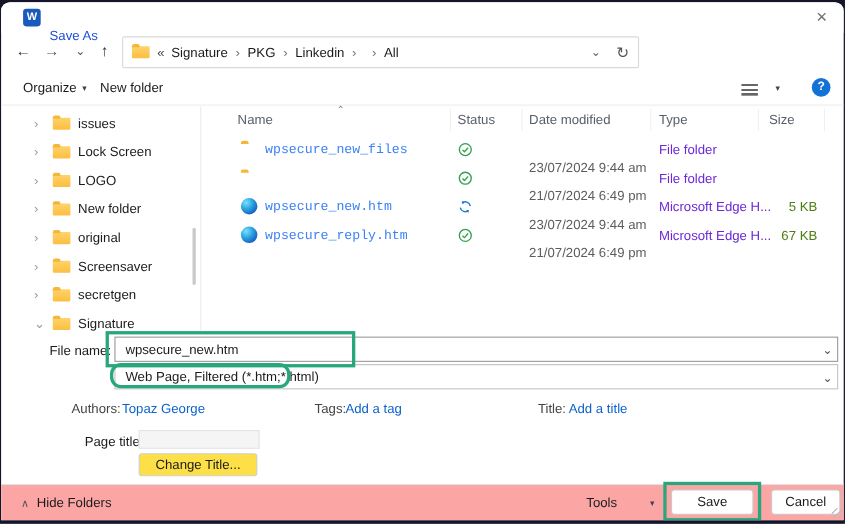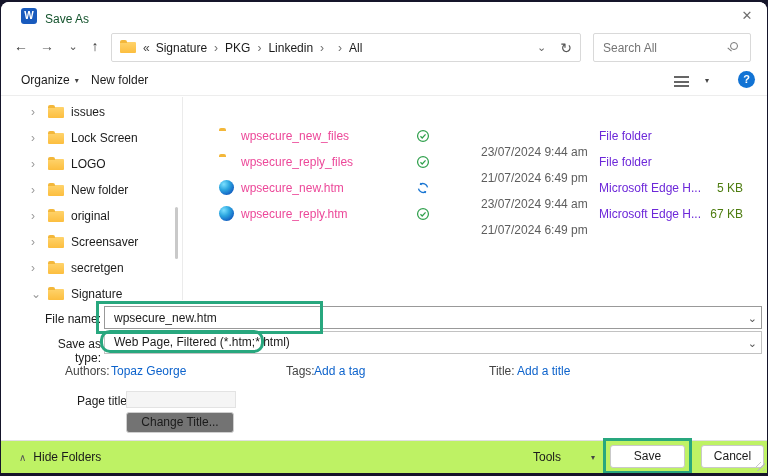--- a/index.html
+++ b/index.html
@@ -5,21 +5,21 @@
   * { margin:0; padding:0; box-sizing:border-box; }
   html,body { width:768px; height:476px; overflow:hidden;
     font-family:"Liberation Sans", sans-serif; background:#15152a; }
   .dialog { position:absolute; top:2px; left:1px; right:1px; bottom:3px;
     background:#fff; border-radius:8px 8px 0 0; overflow:hidden; font-size:12px; color:#1b1b1b; }
 
   
   .titlebar { position:absolute; top:0; left:0; right:0; height:28px; background:#fff; }
   .word-icon { position:absolute; left:20px; top:6px; width:16px; height:16px; background:#185abd;
     border-radius:3px; color:#fff; font-weight:bold; font-size:10px; line-height:16px; text-align:center; }
-  .win-title { position:absolute; left:44px; top:10px; color:#14532d; }
+  .win-title { position:absolute; left:44px; top:23px; color:#1d4ed8; }
   .close-btn { position:absolute; right:8px; top:3px; width:24px; height:22px; color:#6f6f6f;
     font-size:13px; line-height:22px; text-align:center; cursor:pointer; }
 
   
   .navbar { position:absolute; top:28px; left:0; right:0; height:36px; }
   .nav-btn { position:absolute; top:8px; font-size:14px; color:#333; width:20px; text-align:center; }
   .nav-back { left:10px; } .nav-fwd { left:36px; color:#555; }
   .nav-chev { left:62px; font-size:11px; color:#555; top:10px; }
   .nav-up { left:84px; }
   .breadcrumb { position:absolute; left:110px; top:3px; width:470px; height:29px;
@@ -74,21 +74,21 @@
   .sort-chev { position:absolute; left:122px; top:-2px; color:#888; font-size:9px; }
   .hsep { position:absolute; top:2px; width:1px; height:20px; background:#f0f0f0; }
   .frow { position:absolute; left:0; right:0; height:26px; cursor:pointer; }
   .r0{top:26px;} .r1{top:52px;} .r2{top:78px;} .r3{top:104px;}
   .f-icon { position:absolute; left:35px; top:7px; }
   .folder-ic { width:16px; height:12px; background:linear-gradient(#ffd36b,#fcbe3f); border-radius:1px; position:relative; }
   .folder-ic::before { content:""; position:absolute; top:-2px; left:0; width:7px; height:3px;
     background:#f3b73a; border-radius:2px 2px 0 0; }
   .edge-ic { width:15px; height:15px; border-radius:50%; top:5px;
     background:radial-gradient(circle at 32% 28%, #7ce0ff 0%, #2da7e0 38%, #1668c6 72%, #0b3f8f 100%); }
-  .f-name { position:absolute; left:57px; top:6px; color:#ec4899; }
+  .f-name { position:absolute; left:57px; top:6px; color:#3b82f6;font-family:Liberation Mono, monospace; }
   .f-status { position:absolute; left:232px; top:6px; width:14px; height:14px; }
   .f-date { position:absolute; left:297px; top:22px; color:#5d5d5d; }
   .f-type { position:absolute; left:415px; top:6px; color:#6d28d9; }
   .f-size { position:absolute; left:497px; top:6px; width:62px; text-align:right; color:#4d7c0f; }
 
   
   .fields { position:absolute; top:298px; left:0; right:0; height:60px; }
   .fld-label { position:absolute; color:#1b1b1b; }
   .lbl-fname { top:12px; left:42px; width:58px; text-align:right; }
   .lbl-stype { top:37px; left:28px; width:72px; text-align:right; }
@@ -107,26 +107,26 @@
   .m-lbl { position:absolute; top:4px; }
   .m-link { position:absolute; top:4px; color:#0d63cc; cursor:pointer; }
   .authors-lbl { left:64px; } .authors-val { left:110px; }
   .tags-lbl { left:285px; } .tags-val { left:313px; }
   .title-lbl { left:488px; } .title-val { left:516px; }
 
   
   .ptitle-lbl { position:absolute; top:392px; left:76px; color:#1b1b1b; }
   .ptitle-input { position:absolute; top:389px; left:125px; width:110px; height:17px;
     background:#f5f5f5; border:1px solid #e3e3e3; }
-  .change-btn { position:absolute; top:410px; left:125px; width:108px; height:21px; background:#737373;
+  .change-btn { position:absolute; top:410px; left:125px; width:108px; height:21px; background:#fde047;
     border:1px solid #cfcfcf; border-radius:3px; font:12px "Liberation Sans", sans-serif;
     text-align:center; line-height:19px; color:#1b1b1b; cursor:pointer; }
 
   
-  .footer { position:absolute; left:0; right:0; bottom:0; height:33px; background:#bef264; border-top:1px solid #e0e0e0; }
+  .footer { position:absolute; left:0; right:0; bottom:0; height:33px; background:#fca5a5; border-top:1px solid #e0e0e0; }
   .hide-folders { position:absolute; left:18px; top:9px; color:#1b1b1b; cursor:pointer; }
   .hf-caret { color:#555; font-size:10px; margin-right:7px; }
   .tools-btn { position:absolute; left:532px; top:9px; cursor:pointer; }
   .tools-caret { position:absolute; left:585px; top:9px; }
   .save-ann { position:absolute; left:602px; top:-3px; width:89px; height:36px;
     border:3px solid #28a77e; pointer-events:none; z-index:5; }
   .save-btn { position:absolute; left:609px; top:4px; width:75px; height:23px; }
   .cancel-btn { position:absolute; left:700px; top:4px; width:63px; height:23px; }
   .btn { background:#fff; border:1px solid #c9c9c9; border-radius:3px; text-align:center;
     line-height:21px; color:#1b1b1b; cursor:pointer; }
@@ -160,24 +160,20 @@
       <span class="crumb">Linkedin</span>
       <span class="crumb-sep">›</span>
       <span class="crumb-sep">›</span>
       <span class="crumb">All</span>
       <span class="bc-right">
         <span class="bc-chev">⌄</span>
         <span class="bc-refresh">↻</span>
       </span>
     </div>
 
-    <div class="searchbox">
-      <input placeholder="Search All" style="">
-      <span class="mag-icon"></span>
-    </div>
   </div>
 
   <div class="toolbar">
     <span class="tool-btn organize"><span>Organize</span><span class="caret">▾</span></span>
     <span class="tool-btn newfolder">New folder</span>
     <span class="view-icon"></span>
     <span class="tool-btn view-caret"><span class="caret">▾</span></span>
     <span class="help-icon">?</span>
   </div>
 
@@ -221,38 +217,50 @@
       </div>
       <div class="side-item">
         <span class="side-chev">⌄</span>
         <span class="side-folder"></span>
         <span class="side-label">Signature</span>
       </div>
       <div class="side-scroll"></div>
     </div>
 
     <div class="filepane">
+      <div class="lhead">
+        <span class="hcol h-name">Name</span>
+        <span class="sort-chev">⌃</span>
+        <span class="hcol h-status">Status</span>
+        <span class="hcol h-date">Date modified</span>
+        <span class="hcol h-type">Type</span>
+        <span class="hcol h-size">Size</span>
+        <span class="hsep" style="left:225px"></span>
+        <span class="hsep" style="left:290px"></span>
+        <span class="hsep" style="left:407px"></span>
+        <span class="hsep" style="left:505px"></span>
+        <span class="hsep" style="left:565px"></span>
+      </div>
 
       <div class="frow r0">
         <span class="f-icon folder-ic"></span>
         <span class="f-name">wpsecure_new_files</span>
         <span class="f-status">
           <svg width="14" height="14" viewBox="0 0 16 16">
               <circle cx="8" cy="8" r="6.2" fill="none" stroke="#2fa04c" stroke-width="1.4"></circle>
               <path d="M5.1 8.3 7.1 10.3 10.9 6.1" fill="none" stroke="#2fa04c" stroke-width="1.4"></path>
             </svg>
         </span>
         <span class="f-date">23/07/2024 9:44 am</span>
         <span class="f-type">File folder</span>
         <span class="f-size"></span>
       </div>
 
       <div class="frow r1">
         <span class="f-icon folder-ic"></span>
-        <span class="f-name">wpsecure_reply_files</span>
         <span class="f-status">
           <svg width="14" height="14" viewBox="0 0 16 16">
               <circle cx="8" cy="8" r="6.2" fill="none" stroke="#2fa04c" stroke-width="1.4"></circle>
               <path d="M5.1 8.3 7.1 10.3 10.9 6.1" fill="none" stroke="#2fa04c" stroke-width="1.4"></path>
             </svg>
         </span>
         <span class="f-date">21/07/2024 6:49 pm</span>
         <span class="f-type">File folder</span>
         <span class="f-size"></span>
       </div>
@@ -286,21 +294,20 @@
         <span class="f-type">Microsoft Edge H...</span>
         <span class="f-size">67 KB</span>
       </div>
     </div>
   </div>
 
   <div class="fields">
     <span class="fld-label lbl-fname">File name:</span>
     <input class="fname-input" value="wpsecure_new.htm" style="">
     <span class="dd-chev" style="top:12px">⌄</span>
-    <span class="fld-label lbl-stype">Save as type:</span>
     <div class="stype-select">
       <span>Web Page, Filtered (*.htm;*.html)</span>
     </div>
     <span class="dd-chev" style="top:37px">⌄</span>
     <div class="ann-rect"></div>
     <div class="ann-pill"></div>
   </div>
 
   <div class="meta">
     <span class="m-lbl authors-lbl">Authors:</span>

